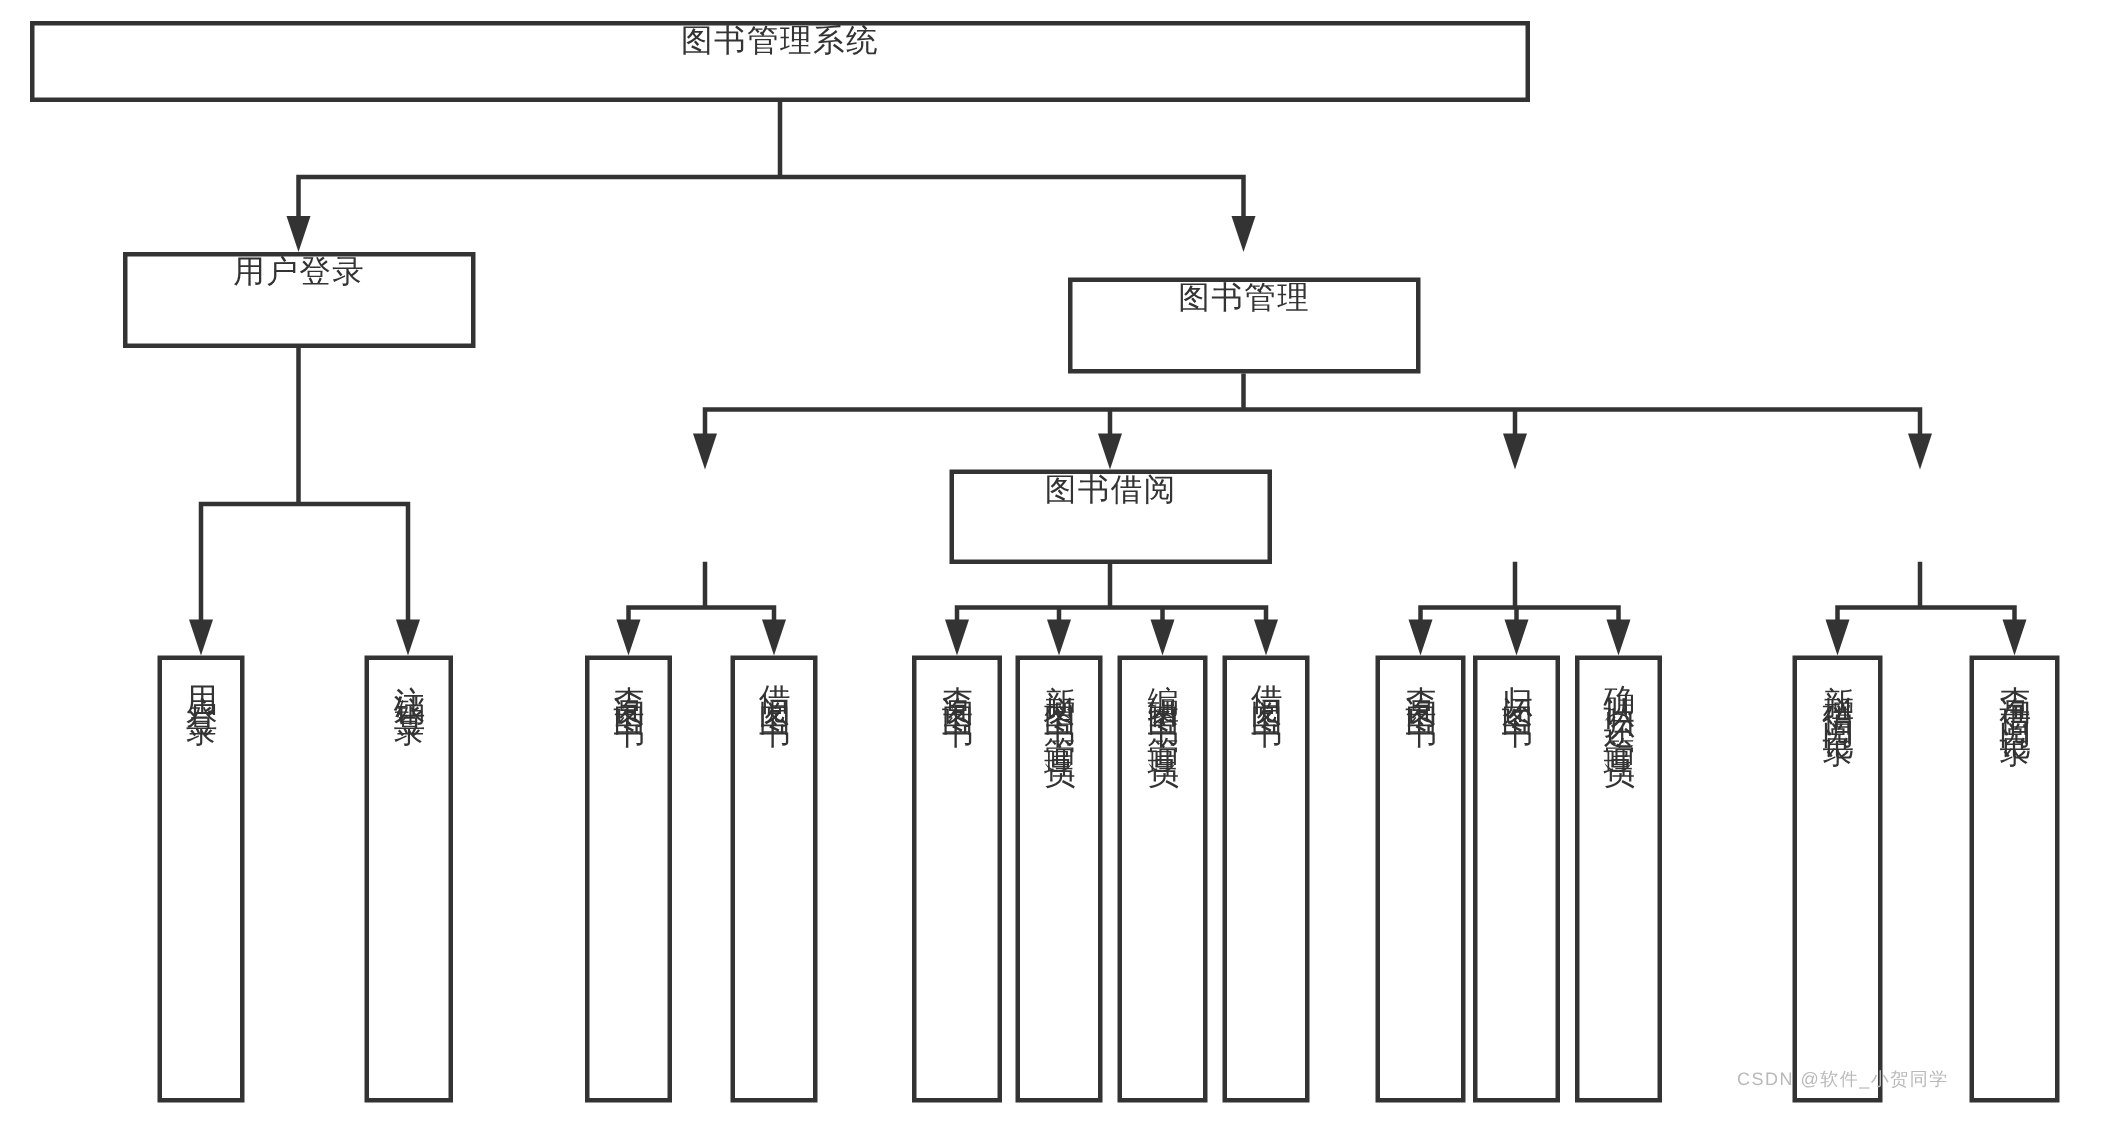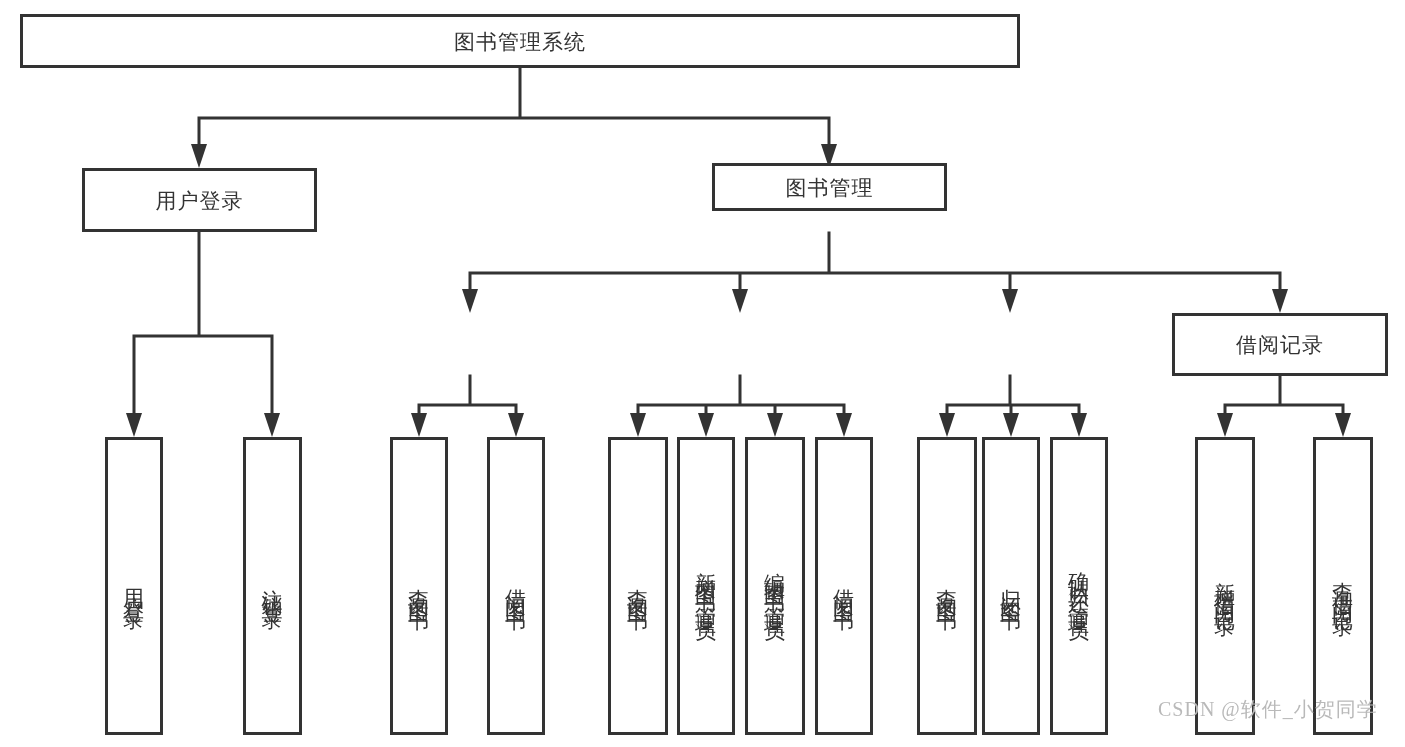--- a/index.html
+++ b/index.html
@@ -18,21 +18,21 @@
   }
   .connectors{position:absolute;left:0;top:0;z-index:1;}
   .connectors path{stroke:var(--line);stroke-width:3;fill:none;stroke-linecap:square;}
   .connectors polygon{fill:var(--line);stroke:none;}
   .node{
     position:absolute;
     box-sizing:border-box;
     background:#ffffff;
     border:3px solid var(--line);
     display:flex;
-    align-items:center;
+    align-items:flex-start;
     justify-content:center;
     z-index:2;
   }
   .hlabel{
     font-size:21px;
     color:var(--text);
     letter-spacing:1px;
     white-space:nowrap;
     line-height:1;
   }
@@ -41,26 +41,25 @@
     text-orientation:mixed;
     font-size:21px;
     color:var(--text);
     letter-spacing:7px;
     line-height:1;
   }
   .watermark{
     position:absolute;
     z-index:3;
     left:1158px;
-    top:696px;
-    font-size:20px;
+    top:711px;
+    font-size:12px;
     color:var(--wm);
     white-space:nowrap;
     letter-spacing:1px;
-    font-family:Liberation Serif, serif;
   }
 </style>
 </head>
 <body>
 
 <div class="canvas">
 
   <svg class="connectors" width="1405" height="747" viewBox="0 0 1405 747">
 
     <path d="M520 68 V118 M199 118 H829 M199 118 V146 M829 118 V146"></path>
@@ -98,26 +97,26 @@
     <polygon points="1335,413 1351,413 1343,437"></polygon>
   </svg>
 
   <div class="node" style="left:20px;top:14px;width:1000px;height:54px">
     <span class="hlabel">图书管理系统</span>
   </div>
 
   <div class="node" style="left:82px;top:168px;width:235px;height:64px">
     <span class="hlabel">用户登录</span>
   </div>
-  <div class="node" style="left:712px;top:163px;width:235px;height:48px">
+  <div class="node" style="left:712px;top:185px;width:235px;height:64px">
     <span class="hlabel">图书管理</span>
   </div>
 
-  <div class="node" style="left:1172px;top:313px;width:216px;height:63px">
-    <span class="hlabel">借阅记录</span>
+  <div class="node" style="left:633px;top:313px;width:215px;height:63px">
+    <span class="hlabel">图书借阅</span>
   </div>
 
   <div class="node" style="left:105px;top:437px;width:58px;height:298px">
     <span class="vlabel">用户登录</span>
   </div>
   <div class="node" style="left:243px;top:437px;width:59px;height:298px">
     <span class="vlabel">注销登录</span>
   </div>
 
   <div class="node" style="left:390px;top:437px;width:58px;height:298px">

